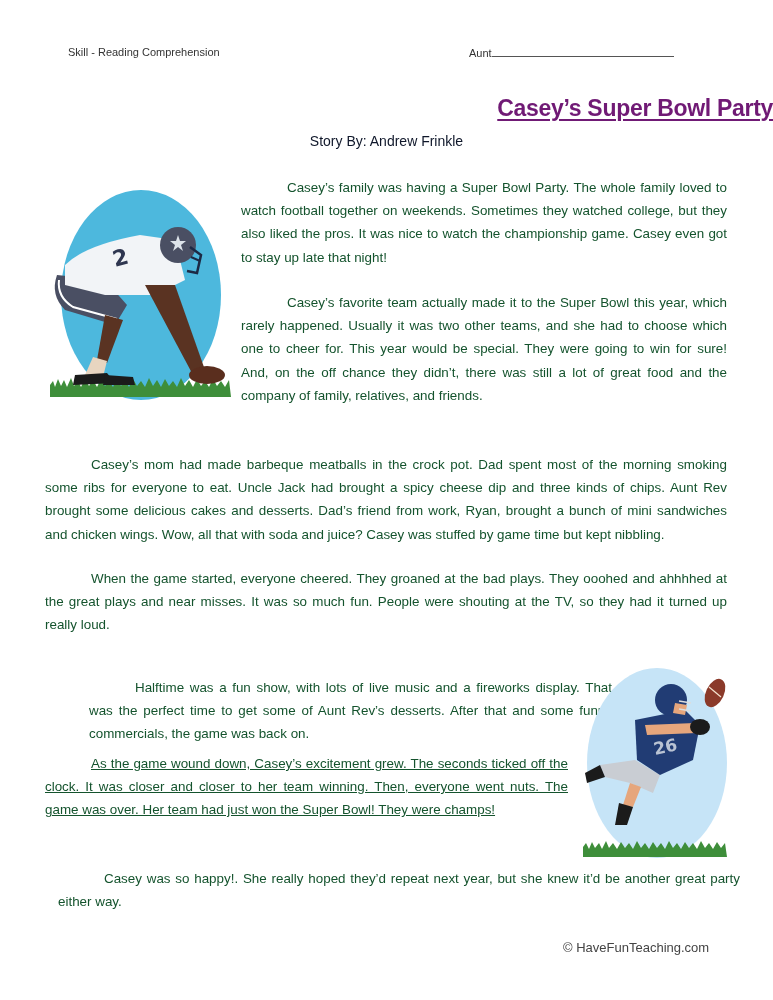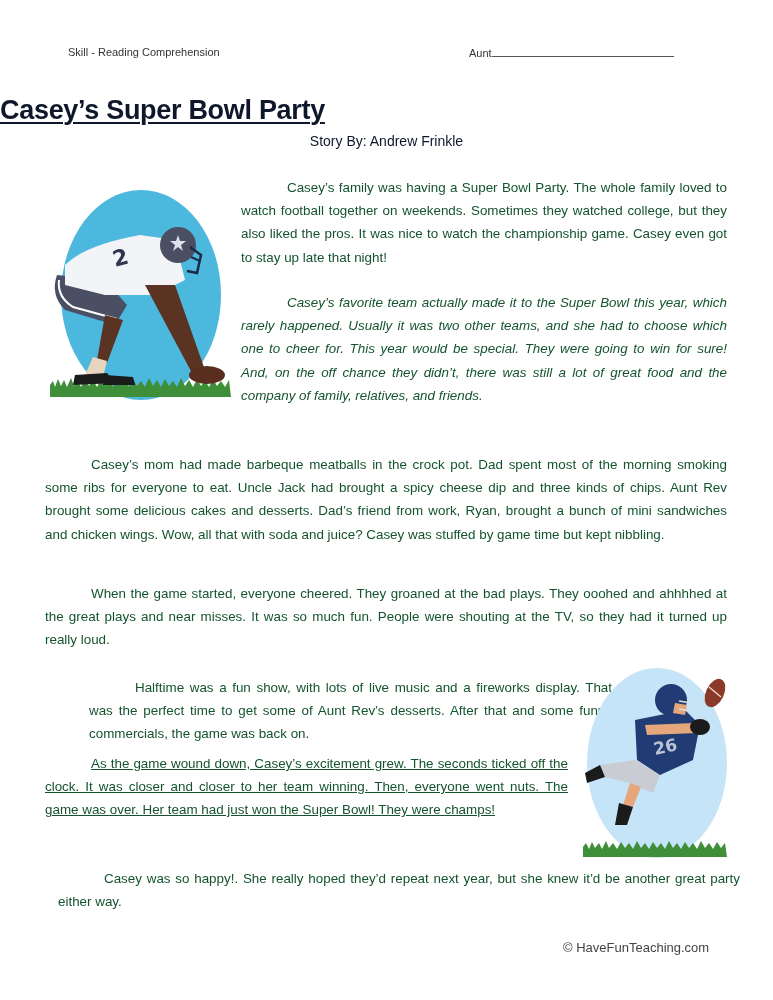--- a/index.html
+++ b/index.html
@@ -1,29 +1,29 @@
 <!DOCTYPE html>
 <html><head>
 <meta charset="utf-8">
 <style>
   html, body { margin: 0; padding: 0; background: #ffffff; }
   body { width: 773px; height: 1000px; position: relative; overflow: hidden; font-family: "Liberation Sans", sans-serif; color: #1a1a1a; }
   .hdr { position: absolute; top: 46px; font-size: 11px; color: #333; margin-left: 23px; }
   .hdr-left { left: 45px; }
   .hdr-right { left: 446px; }
   .name-line { display: inline-block; width: 182px; border-bottom: 1px solid #555; height: 10px; vertical-align: baseline; }
-  .title { position: absolute; top: 95px; left: 0; width: 773px; text-align: left; font-size: 27px; font-weight: bold; text-decoration: underline; text-decoration-thickness: 2px; text-underline-offset: 3px; color: #0f172a; letter-spacing: -0.3px; }
+  .title { position: absolute; top: 95px; left: 0; width: 773px; text-align: right; font-size: 23px; font-weight: bold; text-decoration: underline; text-decoration-thickness: 2px; text-underline-offset: 3px; color: #701a75; letter-spacing: -0.3px; }
   .byline { position: absolute; top: 133px; left: 0; width: 773px; text-align: center; font-size: 14px; color: #0f172a; padding-left: 0; }
   .byline span { position: relative; left: 0; }
   .para { position: absolute; font-size: 13.4px; line-height: 23.2px; text-align: justify; color: #14532d; margin: 0; }
   .para .indent { display: inline-block; width: 46px; }
   .p1 { left: 241px; top: 176px; width: 486px; }
-  .p2 { left: 241px; top: 291px; width: 486px; font-style: italic; }
+  .p2 { left: 241px; top: 291px; width: 486px; }
   .p3 { left: 45px; top: 429px; width: 682px; margin-top: 24px; }
-  .p4 { left: 45px; top: 567px; width: 682px; margin-top: 15px; }
+  .p4 { left: 45px; top: 567px; width: 682px; }
   .p5 { left: 45px; top: 676px; width: 523px; margin-left: 44px; }
   .p6 { left: 45px; top: 752px; width: 523px; text-decoration: underline; }
   .p7 { left: 58px; top: 867px; width: 682px; }
   .footer { position: absolute; top: 940px; left: 563px; font-size: 13px; color: #444; }
   .illus { position: absolute; }
   .illus svg { display: block; }
   .ill1 { left: 45px; top: 185px; width: 190px; height: 215px; }
   .ill2 { left: 575px; top: 665px; width: 160px; height: 195px; }
 </style>
 </head>

